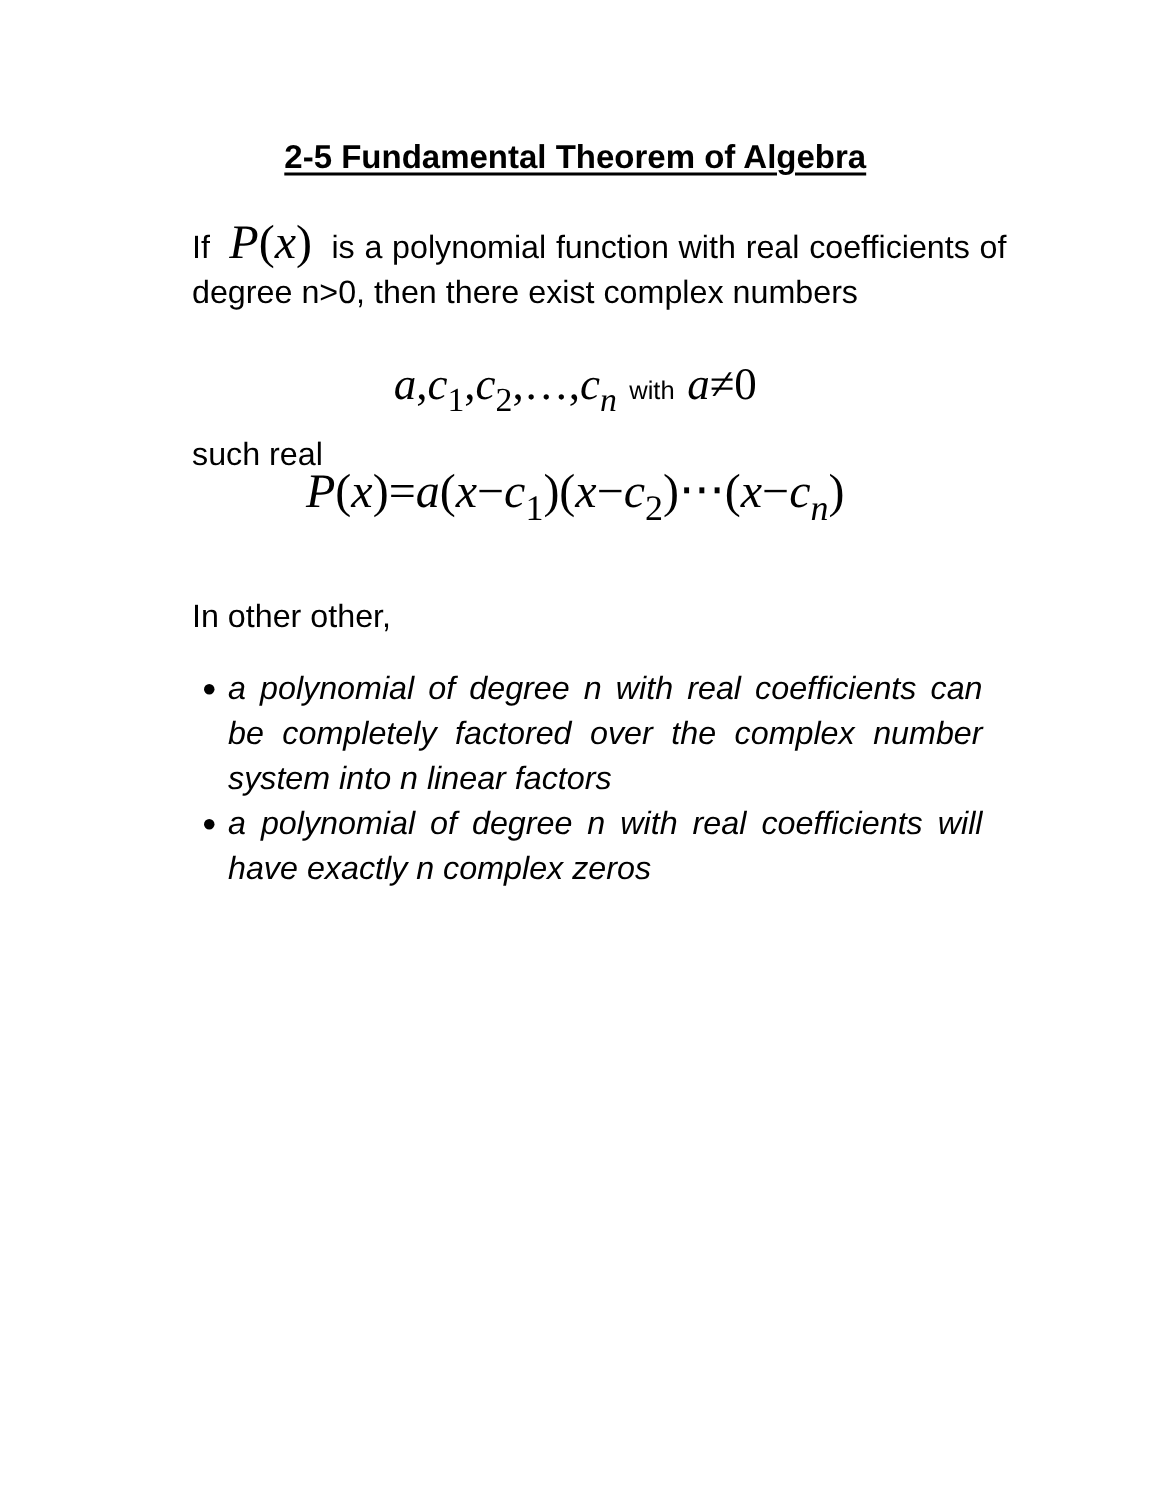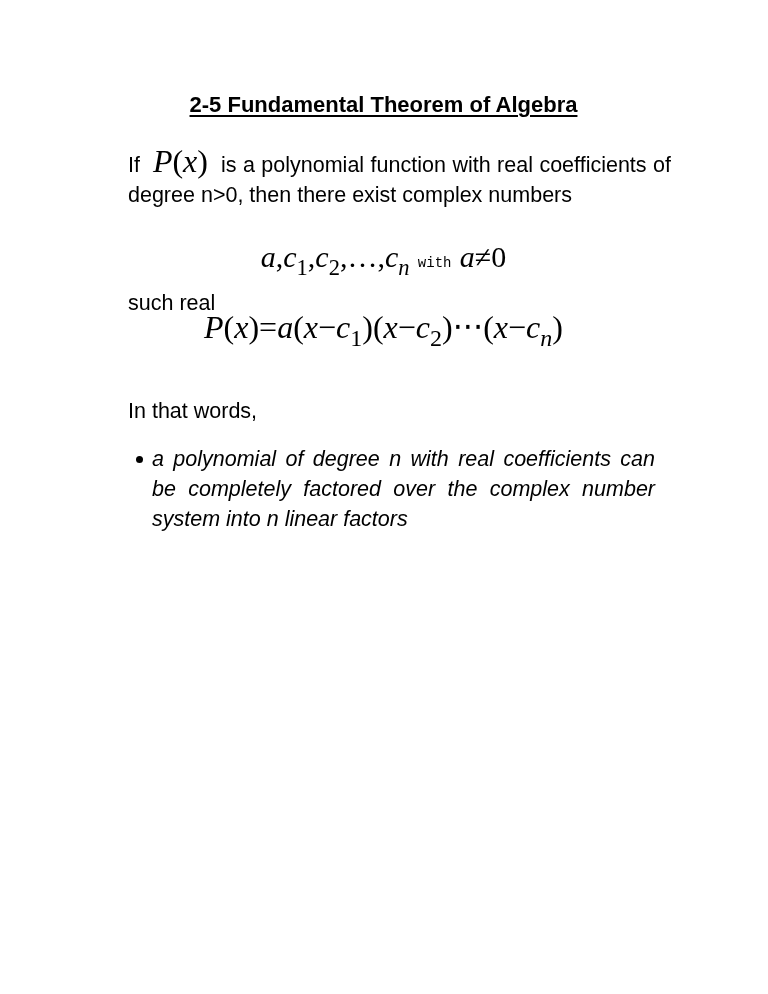--- a/index.html
+++ b/index.html
@@ -23,29 +23,30 @@
 <div class="page">
 
   <div class="title">2-5 Fundamental Theorem of Algebra</div>
 
   <div class="para" style="top:146px;">
     <span>If</span>&nbsp;&nbsp;<span class="bigmath"><span class="math">P</span><span class="mathup">(</span><span class="math">x</span><span class="mathup">)</span></span>&nbsp;&nbsp;<span>is a polynomial function with real coefficients of degree n&gt;0, then there exist complex numbers</span>
   </div>
 
   <div class="center-line medmath" style="top:240px;">
     <span class="math">a</span><span class="mathup">,</span><span class="math">c</span><sub class="mathup">1</sub><span class="mathup">,</span><span class="math">c</span><sub class="mathup">2</sub><span class="mathup">,…,</span><span class="math">c</span><sub class="math">n</sub>
-    <span style="font-family:Liberation Mono, monospace; font-size:14px; font-style:normal;">with</span>
+    <span style="font-family:Liberation Sans, sans-serif; font-size:17px; font-style:normal;">with</span>
     <span class="math">a</span><span class="mathup">≠0</span>
   </div>
 
   <div class="para" style="top:288px;">such real</div>
 
   <div class="center-line bigmath" style="top:308px;">
     <span class="math">P</span><span class="mathup">(</span><span class="math">x</span><span class="mathup">)=</span><span class="math">a</span><span class="mathup">(</span><span class="math">x</span><span class="mathup">−</span><span class="math">c</span><sub class="mathup">1</sub><span class="mathup">)(</span><span class="math">x</span><span class="mathup">−</span><span class="math">c</span><sub class="mathup">2</sub><span class="mathup">)</span><span class="mathup">⋅⋅⋅</span><span class="mathup">(</span><span class="math">x</span><span class="mathup">−</span><span class="math">c</span><sub class="math">n</sub><span class="mathup">)</span>
   </div>
 
-  <div class="para" style="top:396px;">In that words,</div>
+  <div class="para" style="top:396px;">In other other,</div>
 
   <ul class="bullets">
     <li><span class="dot"></span><span>a polynomial of degree n with real coefficients can be completely factored over the complex number system into n linear factors</span></li>
+    <li><span class="dot"></span><span>a polynomial of degree n with real coefficients will have exactly n complex zeros</span></li>
   </ul>
 
 </div>
 
 </body></html>

